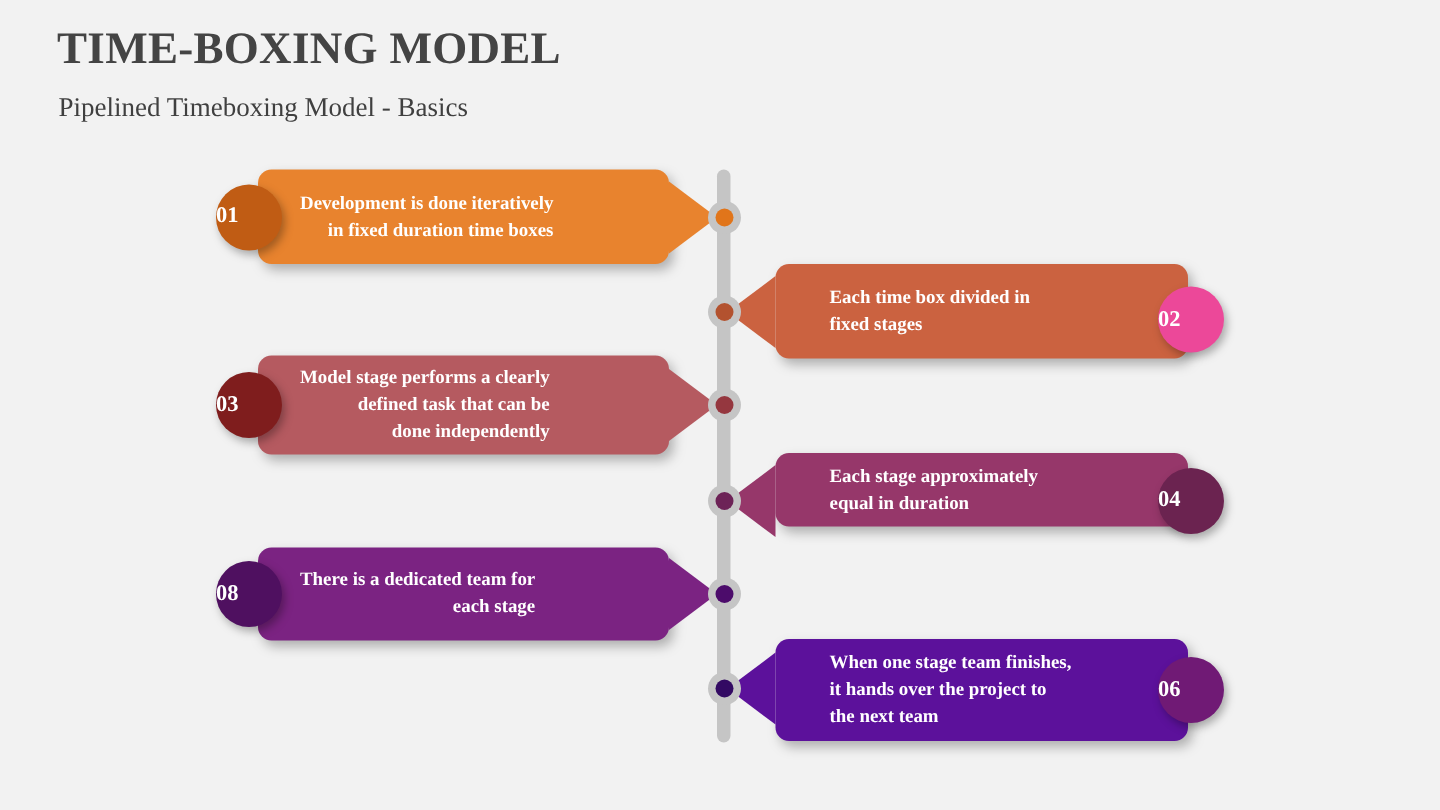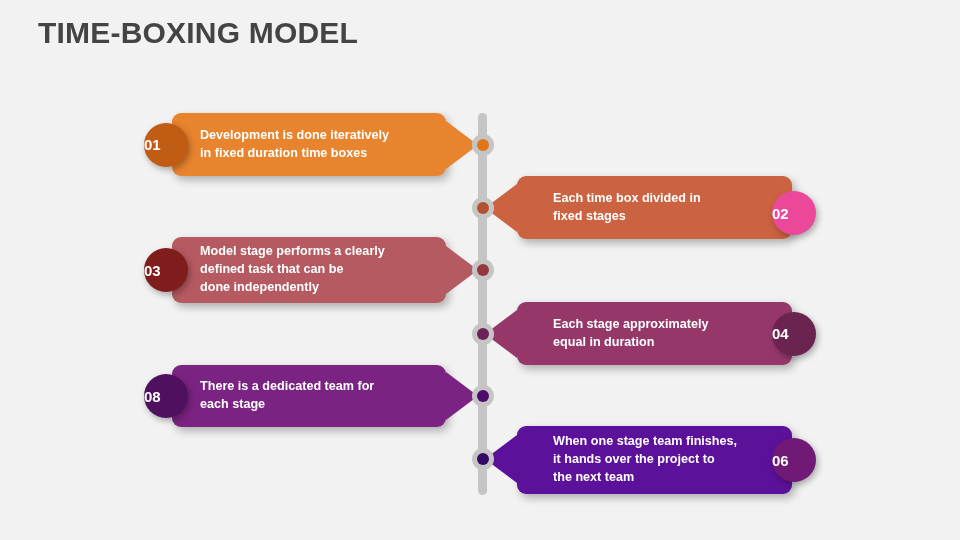--- a/index.html
+++ b/index.html
@@ -8,20 +8,21 @@
     width:960px; height:540px;
     background:#f2f2f2;
     font-family:"Liberation Sans", sans-serif;
     overflow:hidden;
   }
 
   #slide {
     position:relative;
     width:960px; height:540px;
     background:#f2f2f2;
+    font-family:Liberation Serif, serif;
   }
 
   
   #title {
     position:absolute;
     left:38px; top:16px;
     font-size:30px;
     font-weight:bold;
     letter-spacing:0.2px;
     color:#444444;
@@ -75,21 +76,21 @@
 
   .box-text {
     font-size:12.6px;
     line-height:1.42;
     color:#ffffff;
     font-weight:bold;
     white-space:pre-line;
   }
 
   
-  .row.left .box { left:172px; width:274px; }
+  .row.left .box { left:172px; width:274px;text-align:right; }
   .row.left .box-text { margin-left:28px; margin-right:12px; }
 
   
   .row.right .box { left:517px; width:275px; }
   .row.right .box-text { margin-left:36px; margin-right:36px; }
 
   
   .arrow {
     position:absolute;
     width:0; height:0;
@@ -124,20 +125,21 @@
   }
   .row.left  .badge { left:144px; }
   .row.right .badge { left:772px; }
 </style>
 </head>
 <body>
 
 <div id="slide">
 
   <div id="title">TIME-BOXING MODEL</div>
+  <div id="subtitle">Pipelined Timeboxing Model - Basics</div>
 
   <div id="spine"></div>
 
   <div id="rows">
       <div class="row left">
         <div class="arrow" style="top: 120.5px; left: 446px; border-left-color: rgb(232, 131, 46);"></div>
         <div class="box" style="top: 113px; height: 63px; background: rgb(232, 131, 46);">
           <div class="box-text">Development is done iteratively
 in fixed duration time boxes</div>
         </div>
@@ -161,21 +163,21 @@
           <div class="box-text">Model stage performs a clearly
 defined task that can be
 done independently</div>
         </div>
         <div class="badge" style="top: 248px; background: #7f1d1d;">
           <span>03</span>
         </div>
       </div>
       <div class="row right">
         <div class="arrow" style="top: 309.5px; left: 485px; border-right-color: rgb(150, 55, 106);"></div>
-        <div class="box" style="top: 302px; height: 63px; background: rgb(150, 55, 106);">
+        <div class="box" style="top: 302px; height: 49px; background: rgb(150, 55, 106);">
           <div class="box-text">Each stage approximately
 equal in duration</div>
         </div>
         <div class="badge" style="top: 311.5px; background: rgb(107, 35, 80);">
           <span>04</span>
         </div>
       </div>
       <div class="row left">
         <div class="arrow" style="top: 372px; left: 446px; border-left-color: rgb(123, 35, 130);"></div>
         <div class="box" style="top: 365px; height: 62px; background: rgb(123, 35, 130);">

